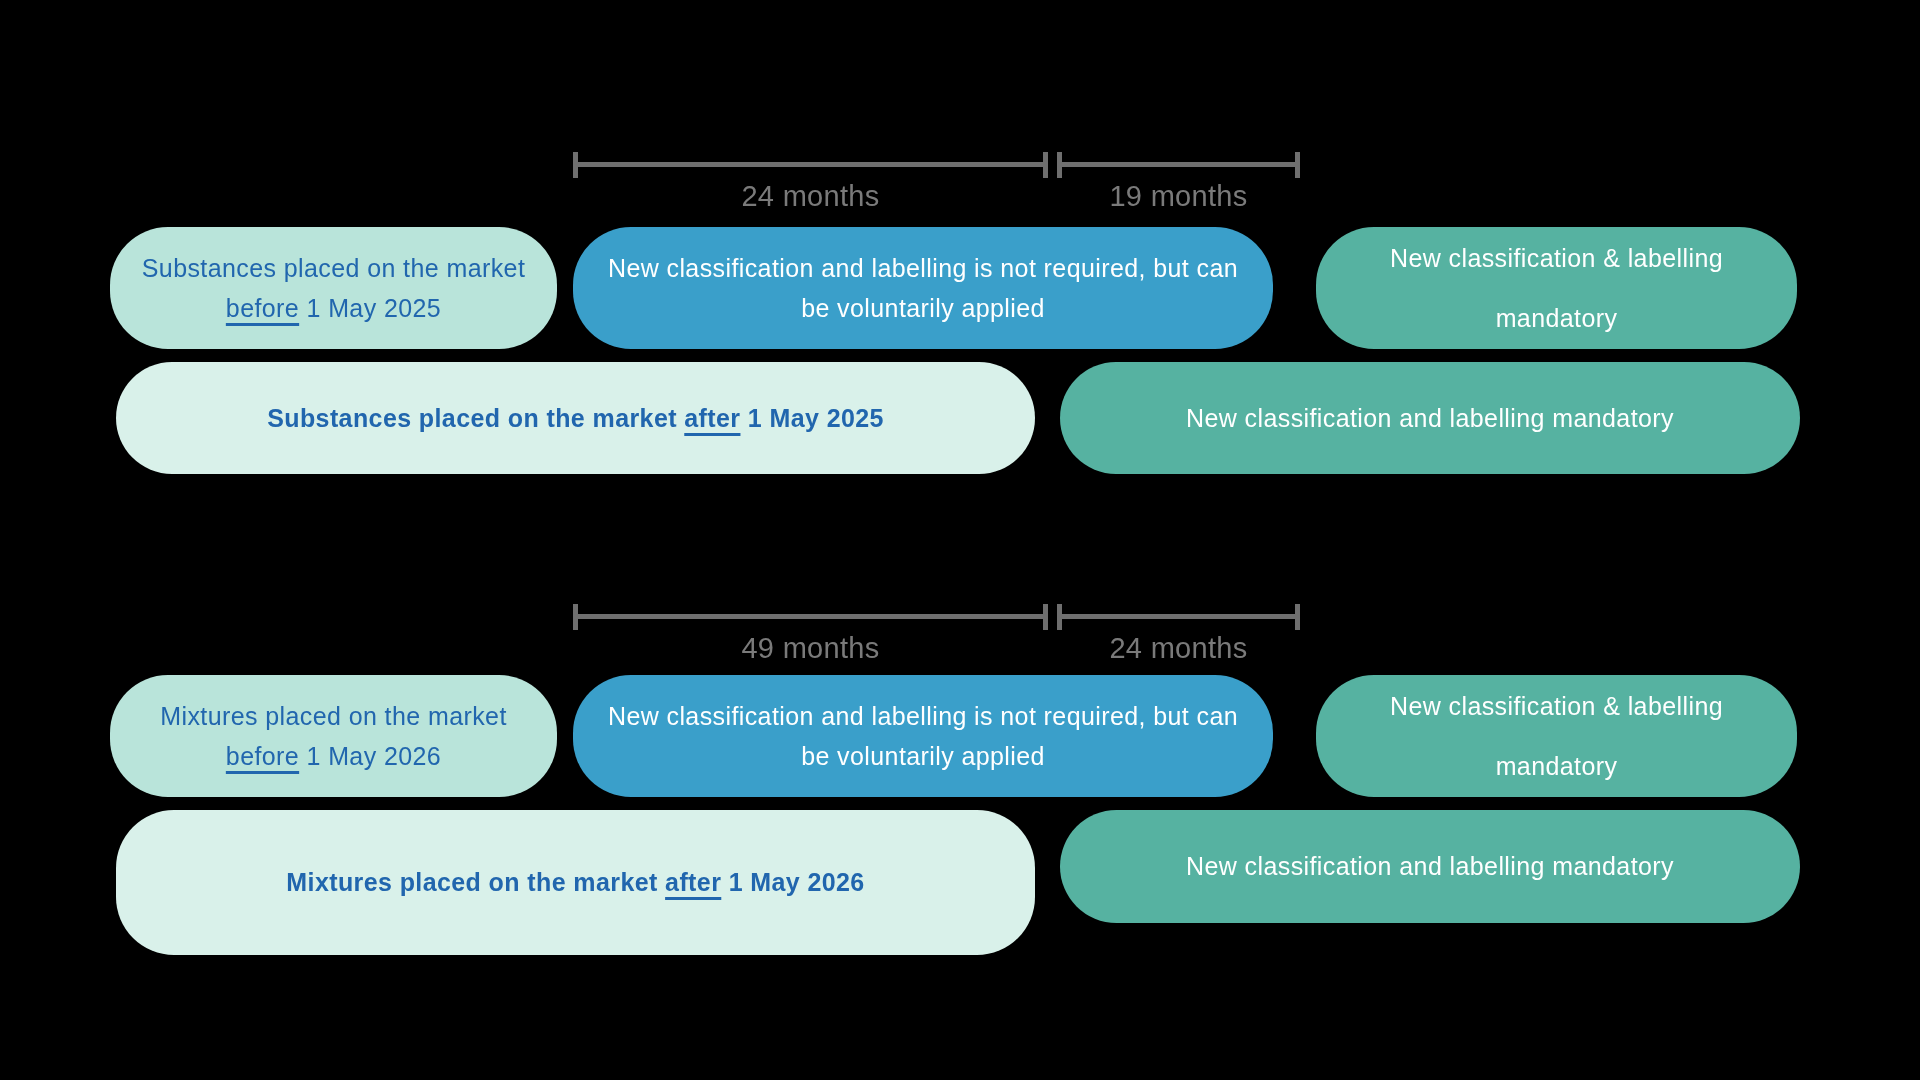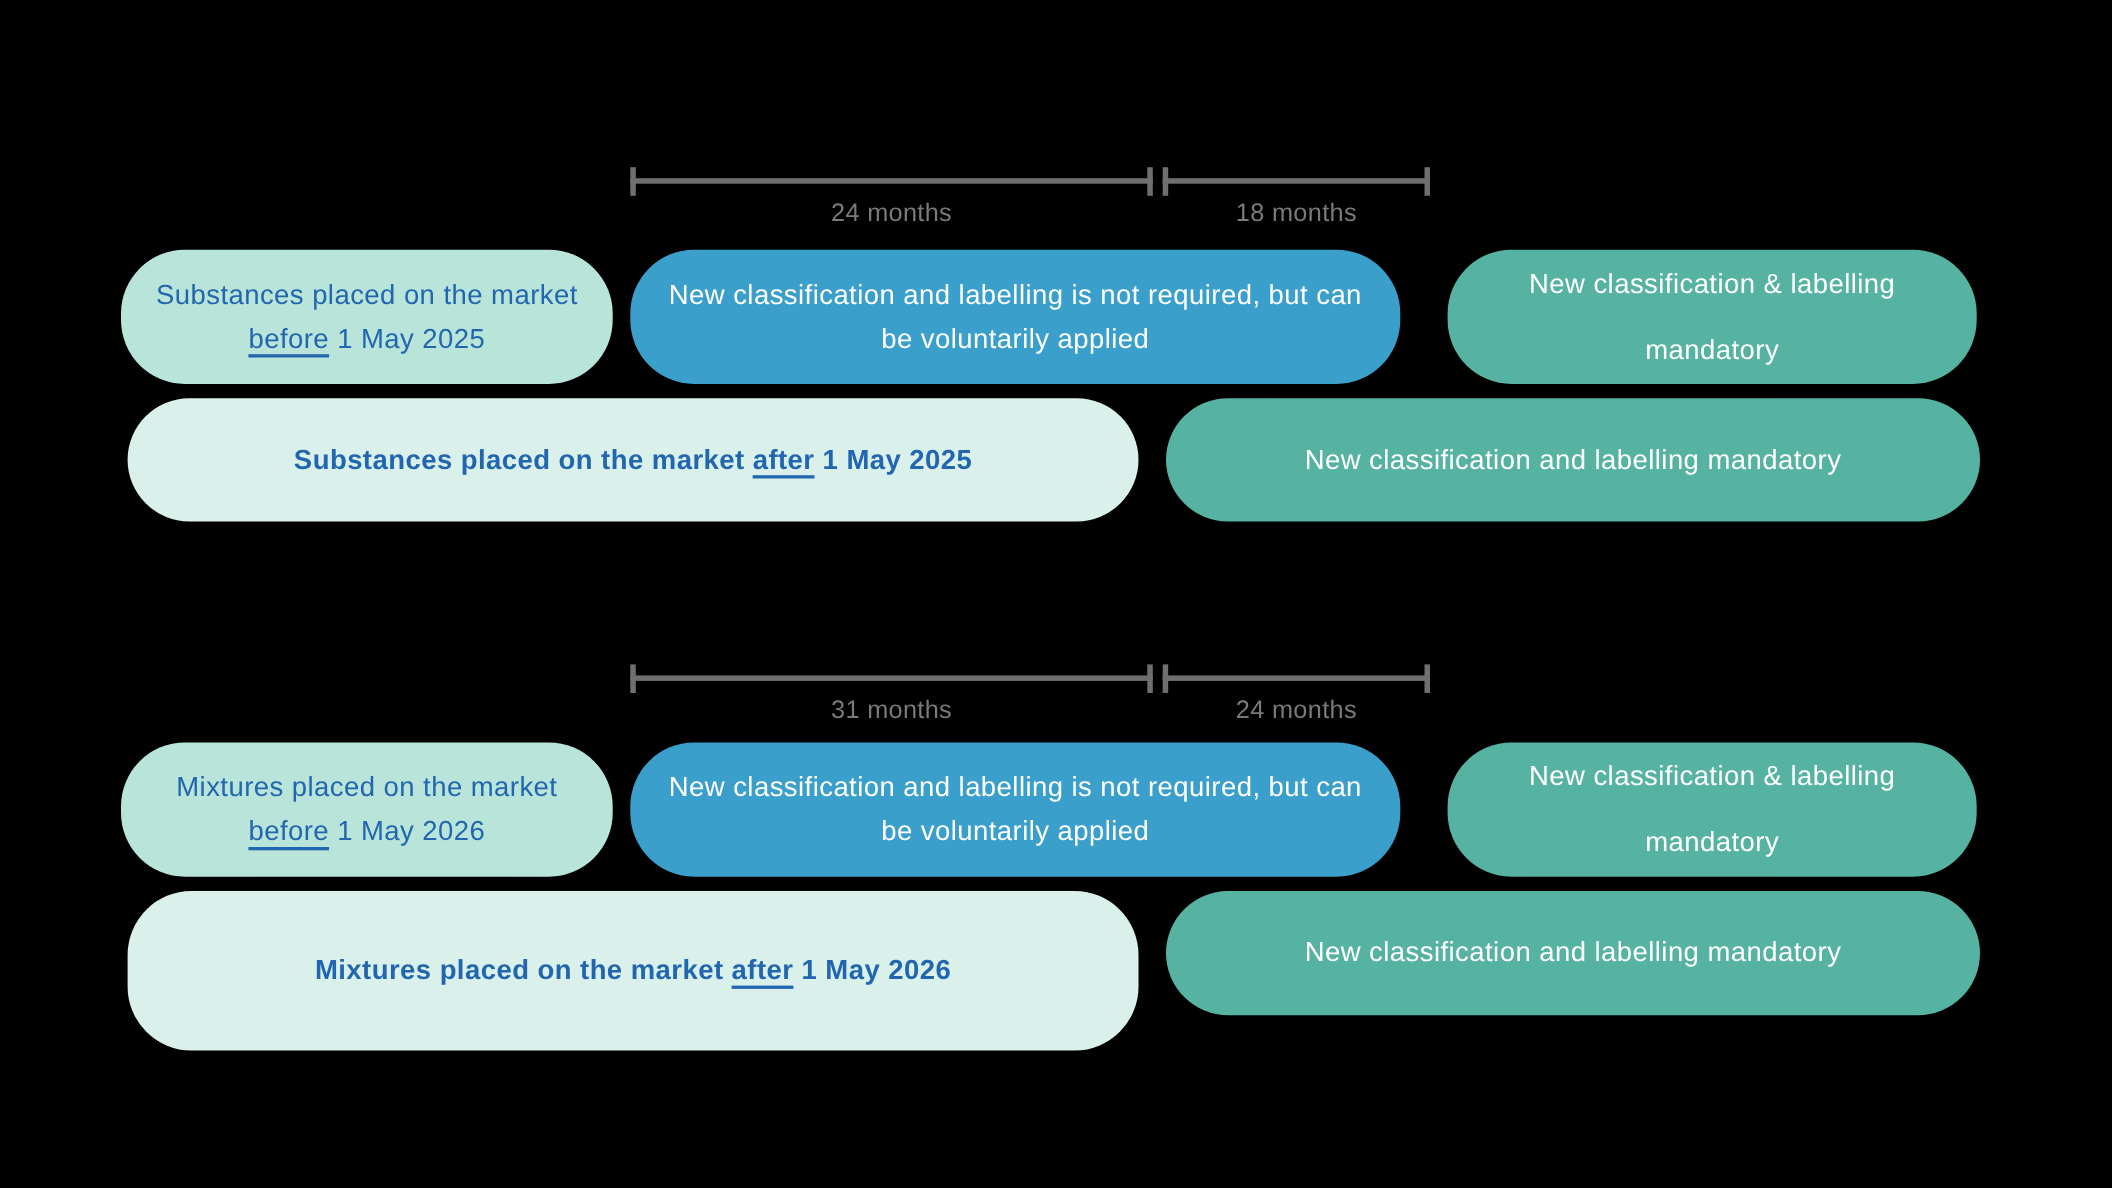--- a/index.html
+++ b/index.html
@@ -32,21 +32,21 @@
     top: 0;
     width: 5px;
     height: 26px;
     background: var(--ruler-line, #6f6f6f);
   }
   .ruler-seg .cap.left  { left: 0; }
   .ruler-seg .cap.right { right: 0; }
   .ruler-label {
     position: absolute;
     text-align: center;
-    font-size: 23px;
+    font-size: 29px;
     color: var(--ruler-label, #7a7a7a);
     letter-spacing: 0.3px;
   }
   
   .pill {
     position: absolute;
     border-radius: 58px;
     display: flex;
     flex-direction: column;
     align-items: center;
@@ -80,21 +80,21 @@
       <div class="line"></div>
       <div class="cap left"></div>
       <div class="cap right"></div>
     </div>
     <div class="ruler-seg" style="left:1057px; top:152px; width:243px;">
       <div class="line"></div>
       <div class="cap left"></div>
       <div class="cap right"></div>
     </div>
     <div class="ruler-label" style="left:573px; top:180px; width:475px;">24 months</div>
-    <div class="ruler-label" style="left:1057px; top:180px; width:243px;">18 months</div>
+    <div class="ruler-label" style="left:1057px; top:180px; width:243px;">19 months</div>
 
     <div class="pill pill-mint" style="left:110px; top:227px; width:447px; height:122px;">
       <div class="pline">Substances placed on the market</div>
       <div class="pline"><span class="uword">before</span><span> 1 May 2025</span></div>
     </div>
     <div class="pill pill-blue" style="left:573px; top:227px; width:700px; height:122px;">
       <div class="pline">New classification and labelling is not required, but can</div>
       <div class="pline">be voluntarily applied</div>
     </div>
     <div class="pill pill-teal" style="left:1316px; top:227px; width:481px; height:122px;">
@@ -115,21 +115,21 @@
     <div class="ruler-seg" style="left:573px; top:604px; width:475px;">
       <div class="line"></div>
       <div class="cap left"></div>
       <div class="cap right"></div>
     </div>
     <div class="ruler-seg" style="left:1057px; top:604px; width:243px;">
       <div class="line"></div>
       <div class="cap left"></div>
       <div class="cap right"></div>
     </div>
-    <div class="ruler-label" style="left:573px; top:632px; width:475px;">31 months</div>
+    <div class="ruler-label" style="left:573px; top:632px; width:475px;">49 months</div>
     <div class="ruler-label" style="left:1057px; top:632px; width:243px;">24 months</div>
 
     <div class="pill pill-mint" style="left:110px; top:675px; width:447px; height:122px;">
       <div class="pline">Mixtures placed on the market</div>
       <div class="pline"><span class="uword">before</span><span> 1 May 2026</span></div>
     </div>
     <div class="pill pill-blue" style="left:573px; top:675px; width:700px; height:122px;">
       <div class="pline">New classification and labelling is not required, but can</div>
       <div class="pline">be voluntarily applied</div>
     </div>

